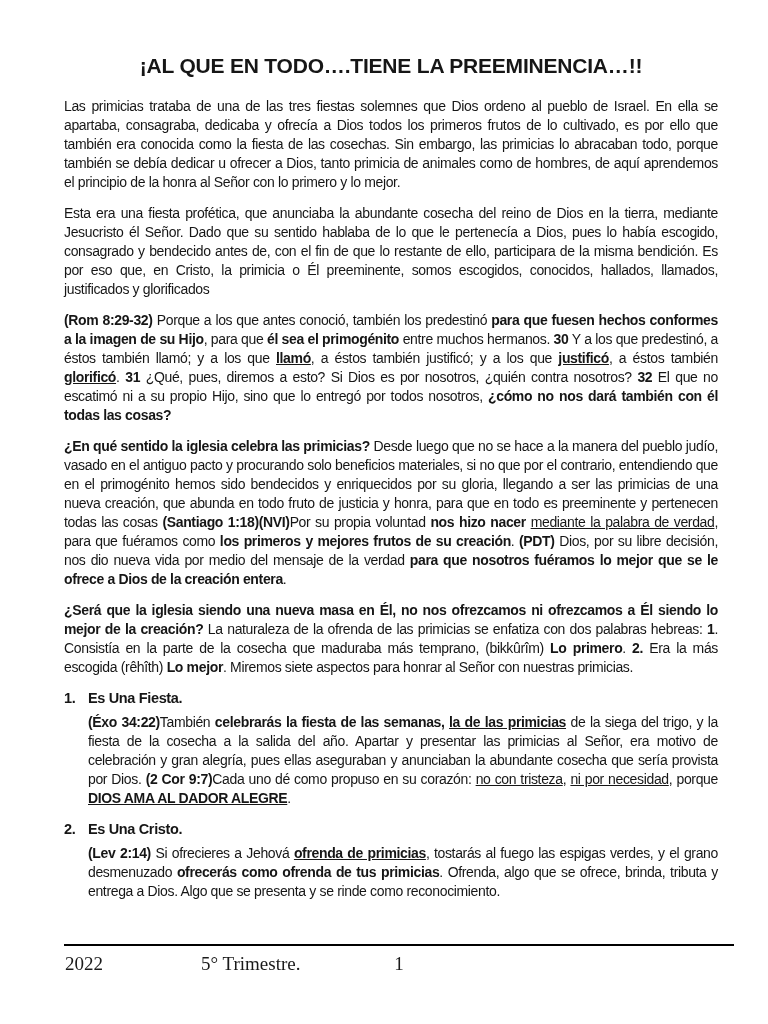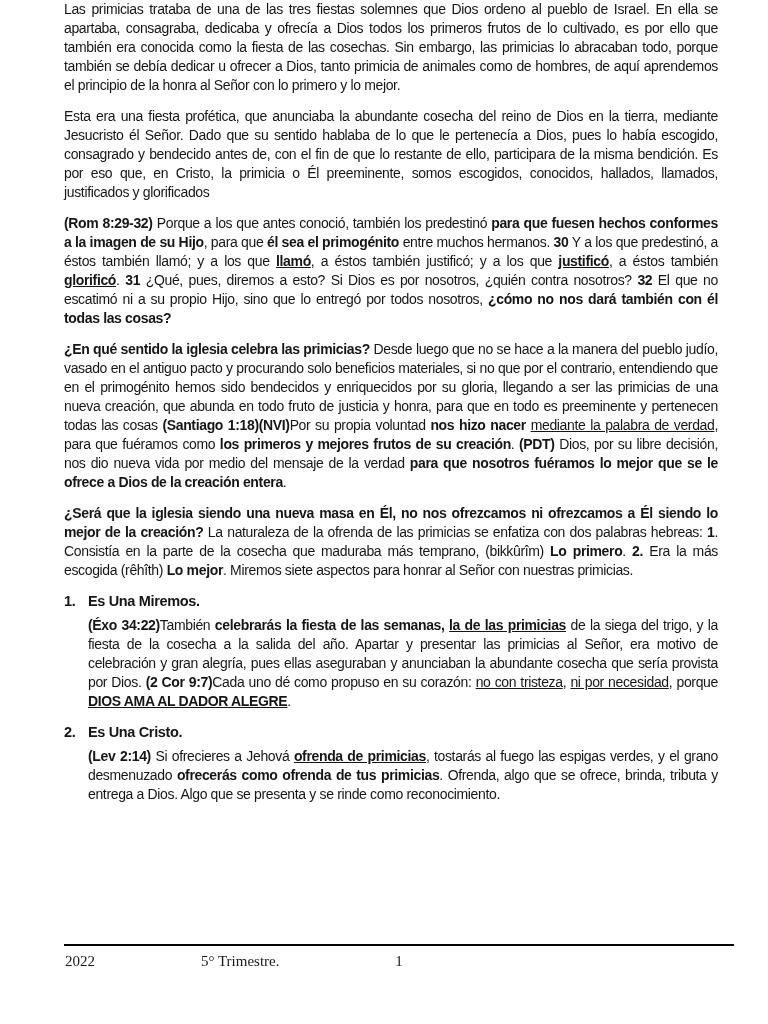--- a/index.html
+++ b/index.html
@@ -43,46 +43,47 @@
   .item-num{ flex:0 0 24px; }
   .item-body{ margin-left:24px; }
   .b{ font-weight:bold; }
   .i{ }
   .u{ text-decoration:underline; }
   .footer{
     position:absolute;
     left:64px; right:34px; top:944px;
     border-top:2.5px solid #000;
     font-family:"Liberation Serif",serif;
-    font-size:15px;
+    font-size:19px;
     color:#1a1a1a;
   }
   .footer-row{ position:relative; height:24px; padding-top:7px; }
   .footer-year{ position:absolute; left:1px; top:7px; }
   .footer-trimester{ position:absolute; left:137px; top:7px; }
   .footer-page{ position:absolute; left:50%; transform:translateX(-50%); top:7px; }
   .footer-course{ position:absolute; right:0; top:7px; }
 </style>
 </head>
 <body>
 
 <div class="page">
   <div class="content">
 
+    <h1 class="doc-title">¡AL QUE EN TODO….TIENE LA PREEMINENCIA…!!</h1>
 
     <p class="para"><span>Las primicias trataba de una de las tres fiestas solemnes que Dios ordeno al pueblo de Israel. En ella se apartaba, consagraba, dedicaba y ofrecía a Dios todos los primeros frutos de lo cultivado, es por ello que también era conocida como la fiesta de las cosechas. Sin embargo, las primicias lo abracaban todo, porque también se debía dedicar u ofrecer a Dios, tanto primicia de animales como de hombres, de aquí aprendemos el principio de la honra al Señor con lo primero y lo mejor.</span></p>
     <p class="para"><span>Esta era una fiesta profética, que anunciaba la abundante cosecha del reino de Dios en la tierra, mediante Jesucristo él Señor. Dado que su sentido hablaba de lo que le pertenecía a Dios, pues lo había escogido, consagrado y bendecido antes de, con el fin de que lo restante de ello, participara de la misma bendición. Es por eso que, en Cristo, la primicia o Él preeminente, somos escogidos, conocidos, hallados, llamados, justificados y glorificados</span></p>
     <p class="para"><span class="b i">(Rom 8:29-32) </span><span class="i">Porque a los que antes conoció, también los predestinó </span><span class="b i">para que fuesen hechos conformes a la imagen de su Hijo</span><span class="i">, para que </span><span class="b i">él sea el primogénito</span><span class="i"> entre muchos hermanos. </span><span class="b i">30</span><span class="i"> Y a los que predestinó, a éstos también llamó; y a los que </span><span class="b i u">llamó</span><span class="i">, a éstos también justificó; y a los que </span><span class="b i u">justificó</span><span class="i">, a éstos también </span><span class="b i u">glorificó</span><span class="i">. </span><span class="b i">31</span><span class="i"> ¿Qué, pues, diremos a esto? Si Dios es por nosotros, ¿quién contra nosotros? </span><span class="b i">32</span><span class="i"> El que no escatimó ni a su propio Hijo, sino que lo entregó por todos nosotros, </span><span class="b i">¿cómo no nos dará también con él todas las cosas?</span></p>
     <p class="para"><span class="b">¿En qué sentido la iglesia celebra las primicias? </span><span>Desde luego que no se hace a la manera del pueblo judío, vasado en el antiguo pacto y procurando solo beneficios materiales, si no que por el contrario, entendiendo que en el primogénito hemos sido bendecidos y enriquecidos por su gloria, llegando a ser las primicias de una nueva creación, que abunda en todo fruto de justicia y honra, para que en todo es preeminente y pertenecen todas las cosas </span><span class="b i">(Santiago 1:18)(NVI)</span><span class="i">Por su propia voluntad </span><span class="b i">nos hizo nacer </span><span class="i u">mediante la palabra de verdad</span><span class="i">, para que fuéramos como </span><span class="b i">los primeros y mejores frutos de su creación</span><span class="i">. </span><span class="b i">(PDT)</span><span class="i"> Dios, por su libre decisión, nos dio nueva vida por medio del mensaje de la verdad </span><span class="b i">para que nosotros fuéramos lo mejor que se le ofrece a Dios de la creación entera</span><span class="i">.</span></p>
     <p class="para"><span class="b">¿Será que la iglesia siendo una nueva masa en Él, no nos ofrezcamos ni ofrezcamos a Él siendo lo mejor de la creación? </span><span>La naturaleza de la ofrenda de las primicias se enfatiza con dos palabras hebreas: </span><span class="b">1</span><span>. Consistía en la parte de la cosecha que maduraba más temprano, (bikkûrîm) </span><span class="b">Lo primero</span><span>. </span><span class="b">2.</span><span> Era la más escogida (rêhîth) </span><span class="b">Lo mejor</span><span>. Miremos siete aspectos para honrar al Señor con nuestras primicias.</span></p>
 
     <div class="item">
       <div class="item-head">
         <span class="item-num">1.</span>
-        <span>Es Una Miremos.</span>
+        <span>Es Una Fiesta.</span>
       </div>
       <p class="para item-body"><span class="b i">(Éxo 34:22)</span><span class="i">También </span><span class="b i">celebrarás la fiesta de las semanas, </span><span class="b i u">la de las primicias</span><span class="i"> de la siega del trigo, y la fiesta de la cosecha a la salida del año.</span><span> Apartar y presentar las primicias al Señor, era motivo de celebración y gran alegría, pues ellas aseguraban y anunciaban la abundante cosecha que sería provista por Dios. </span><span class="b i">(2 Cor 9:7)</span><span class="i">Cada uno dé como propuso en su corazón: </span><span class="i u">no con tristeza</span><span class="i">, </span><span class="i u">ni por necesidad</span><span class="i">, porque </span><span class="b i u">DIOS AMA AL DADOR ALEGRE</span><span class="i">.</span></p>
     </div>
 
     <div class="item">
       <div class="item-head">
         <span class="item-num">2.</span>
         <span>Es Una Cristo.</span>
       </div>
       <p class="para item-body"><span class="b i">(Lev 2:14)</span><span class="i"> Si ofrecieres a Jehová </span><span class="b i u">ofrenda de primicias</span><span class="i">, tostarás al fuego las espigas verdes, y el grano desmenuzado </span><span class="b i">ofrecerás como ofrenda de tus primicias</span><span class="i">. </span><span>Ofrenda, algo que se ofrece, brinda, tributa y entrega a Dios. Algo que se presenta y se rinde como reconocimiento.</span></p>

